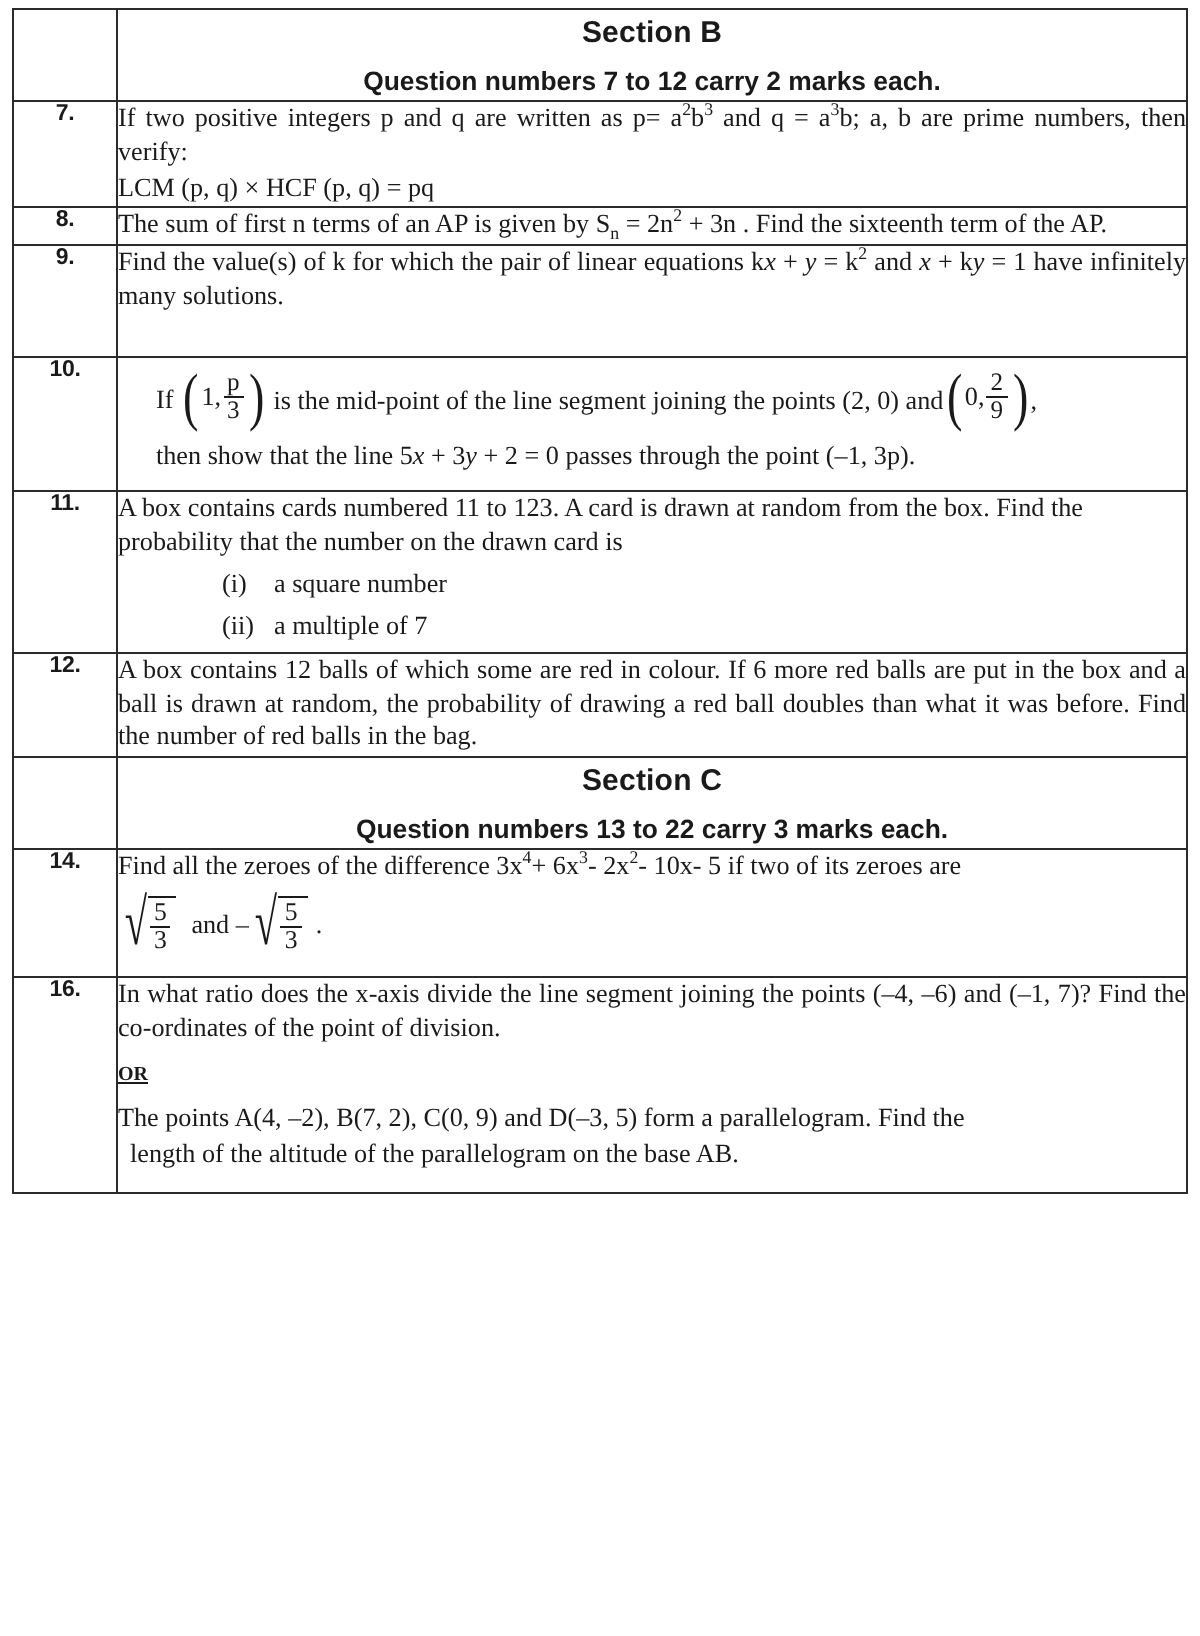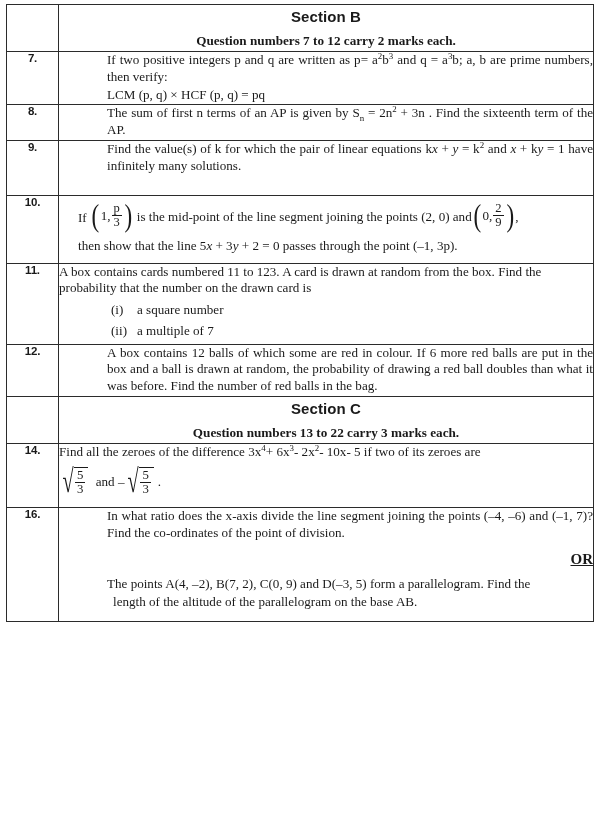--- a/index.html
+++ b/index.html
@@ -42,39 +42,38 @@
     letter-spacing: -0.2px;
   }
   td.bodycell {
     padding: 5px 7px 6px 9px;
     font-size: 13.1px;
     line-height: 1.28;
   }
   td.bodycell.justify p {
     text-align: justify;
     text-justify: inter-word;
-    margin-left: 48px;
   }
   td.bodycell p {
     margin: 0 0 1px 0;
   }
   .section-head td {
     padding: 4px 0 7px 0;
   }
   .section-title {
     text-align: center;
     font-family: "Liberation Sans", "DejaVu Sans", sans-serif;
     font-weight: bold;
     font-size: 15px;
     margin: 3px 0 0 0;
     letter-spacing: 0.1px;
   }
   .section-sub {
     text-align: center;
-    font-family: Liberation Serif, serif;
+    font-family: Liberation Sans, sans-serif;
     font-weight: bold;
     font-size: 13.2px;
     margin: 8px 0 2px 0;
   }
   .blankcell { }
   sup { font-size: 0.68em; vertical-align: super; line-height: 0; }
   sub { font-size: 0.68em; vertical-align: sub; line-height: 0; }
   .ital { font-style: italic; }
 
   
@@ -155,23 +154,23 @@
   .sublist li {
     margin: 0 0 4px 0;
     padding: 0 0 0 52px;
     text-indent: 0;
   }
   .sublist li .lbl {
     display: inline-block;
     width: 26px;
   }
   .or-line {
-    text-align: right;
-    font-weight: bold;
-    font-size: 15px;
+    text-align: left;
+    font-weight: bold;
+    font-size: 10px;
     margin: 9px 0 7px 0;
     text-decoration: underline;
   }
   .indent-sm { padding-left: 6px; display: inline-block; margin-left: 13px; }
   .mathline { margin-top: 3px; }
 </style>
 </head>
 <body>
 
 <div class="page">

